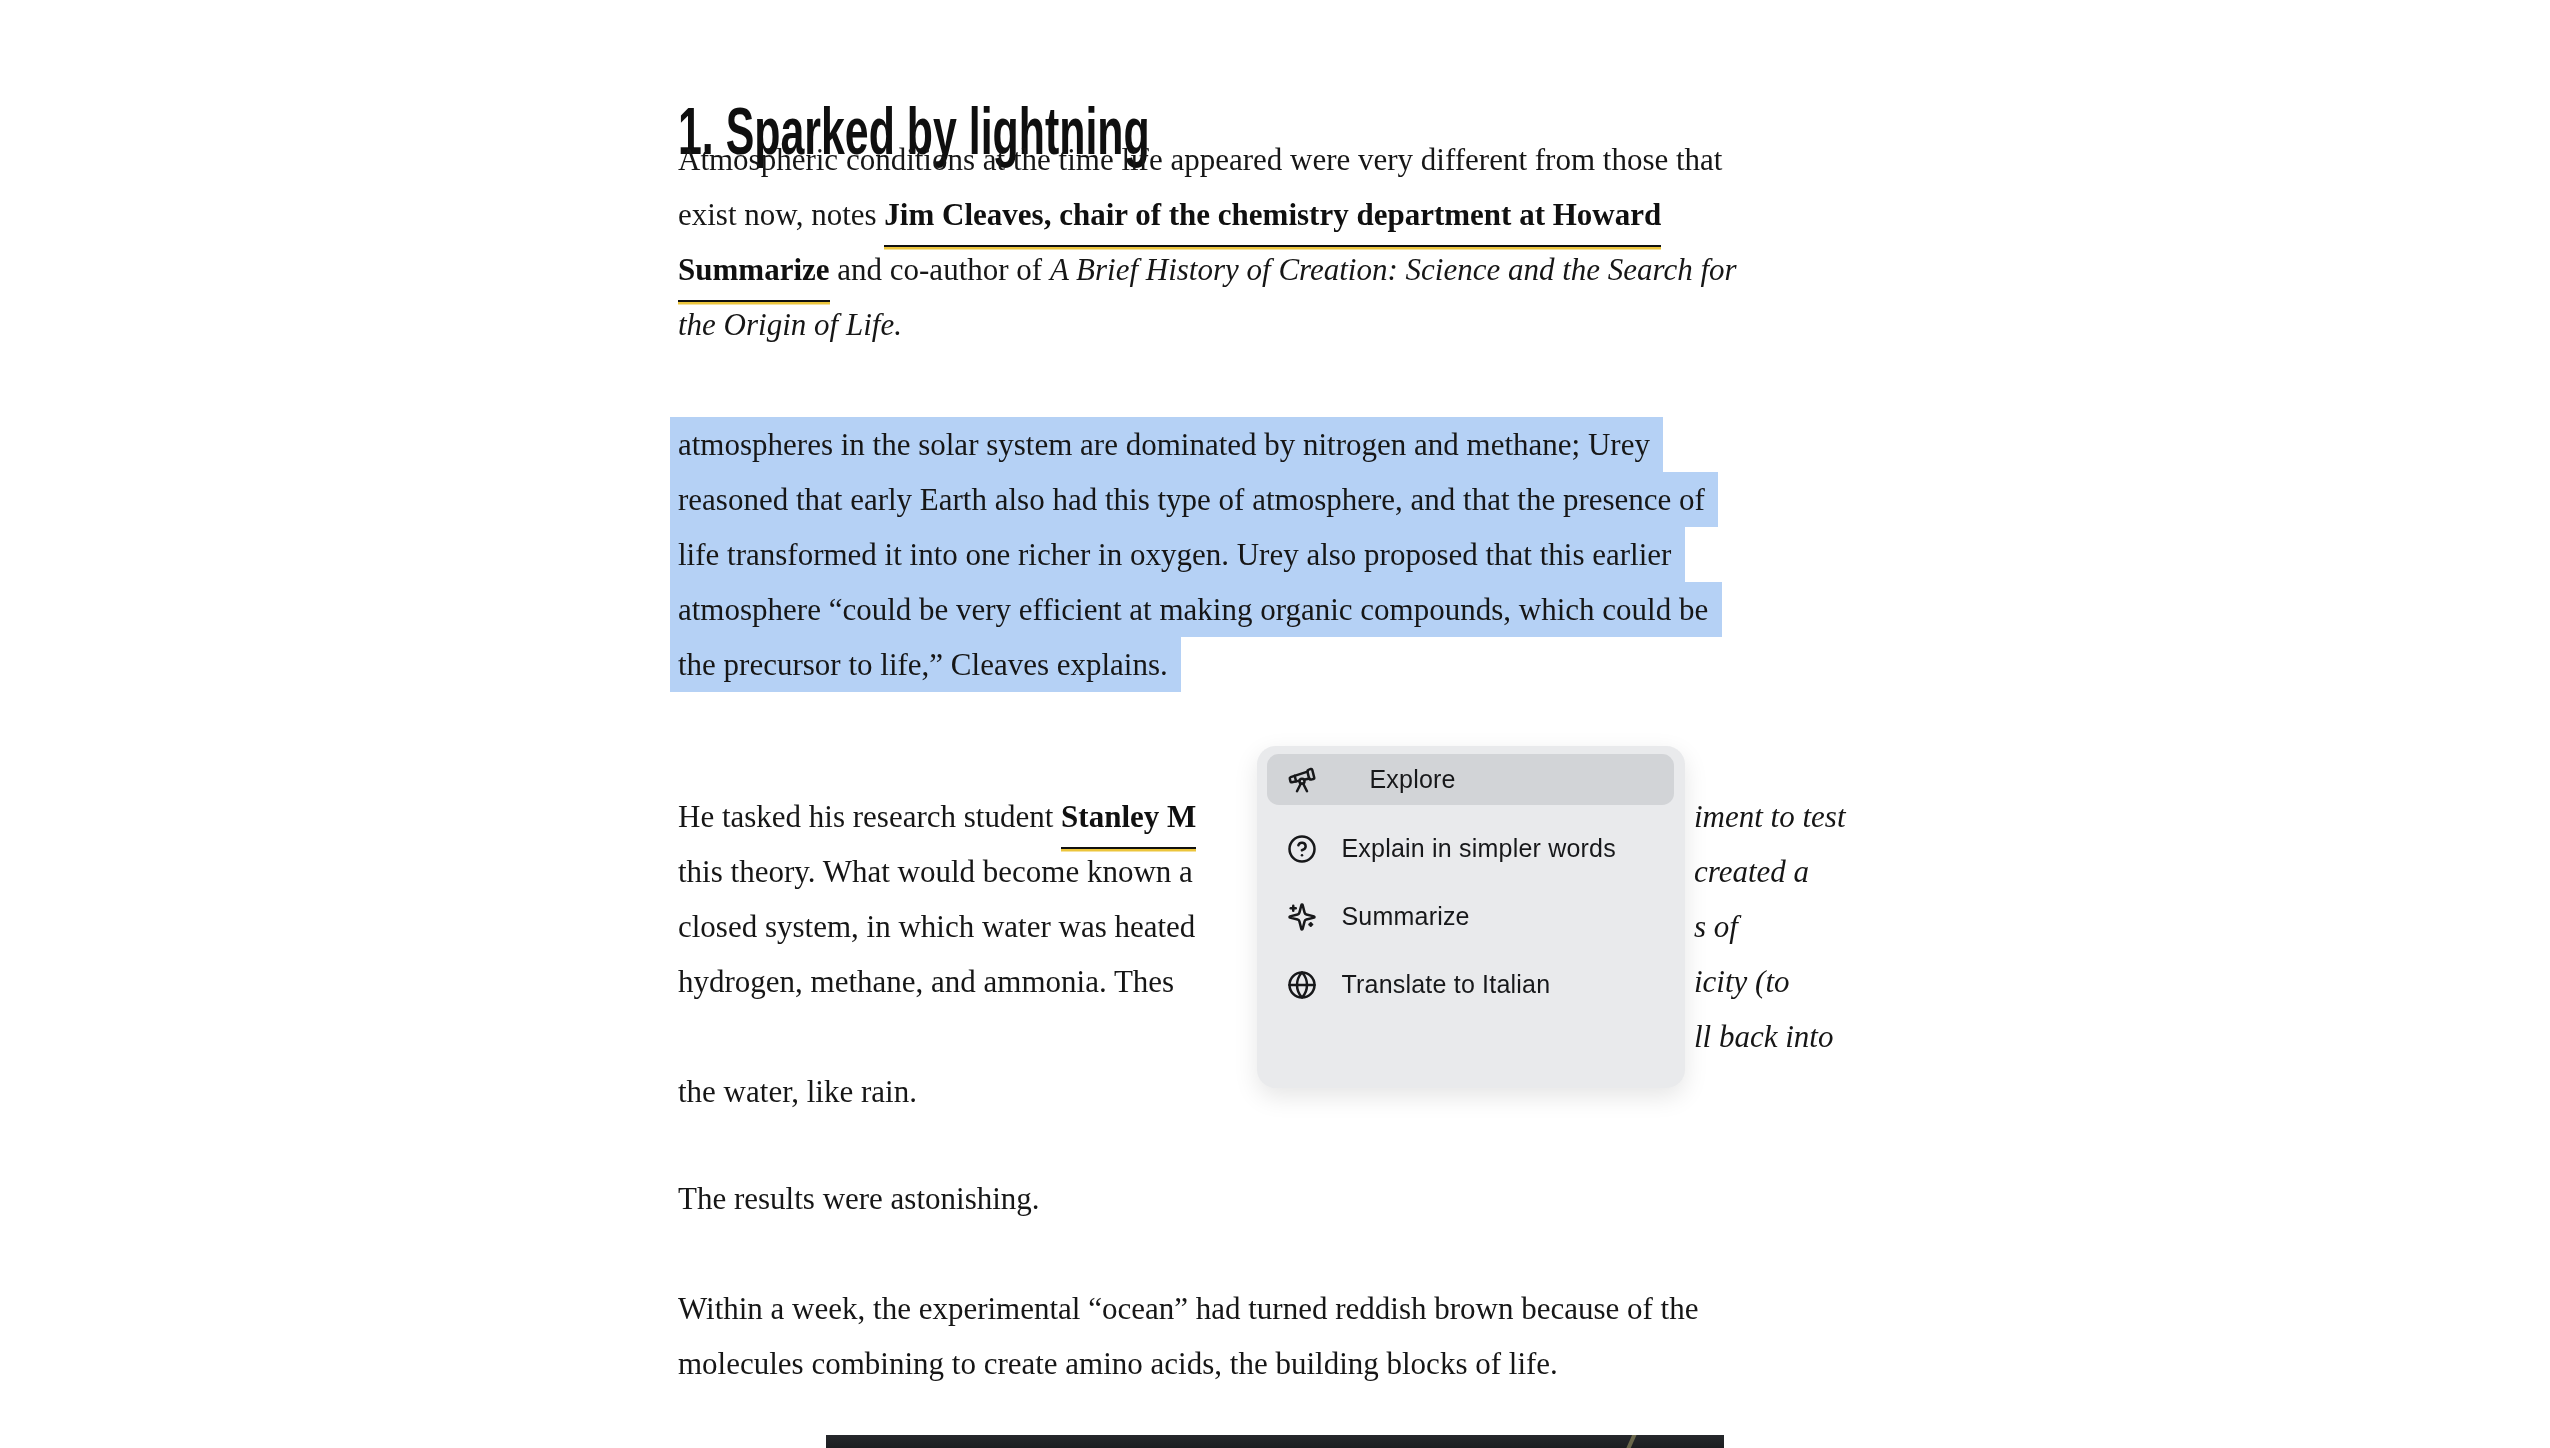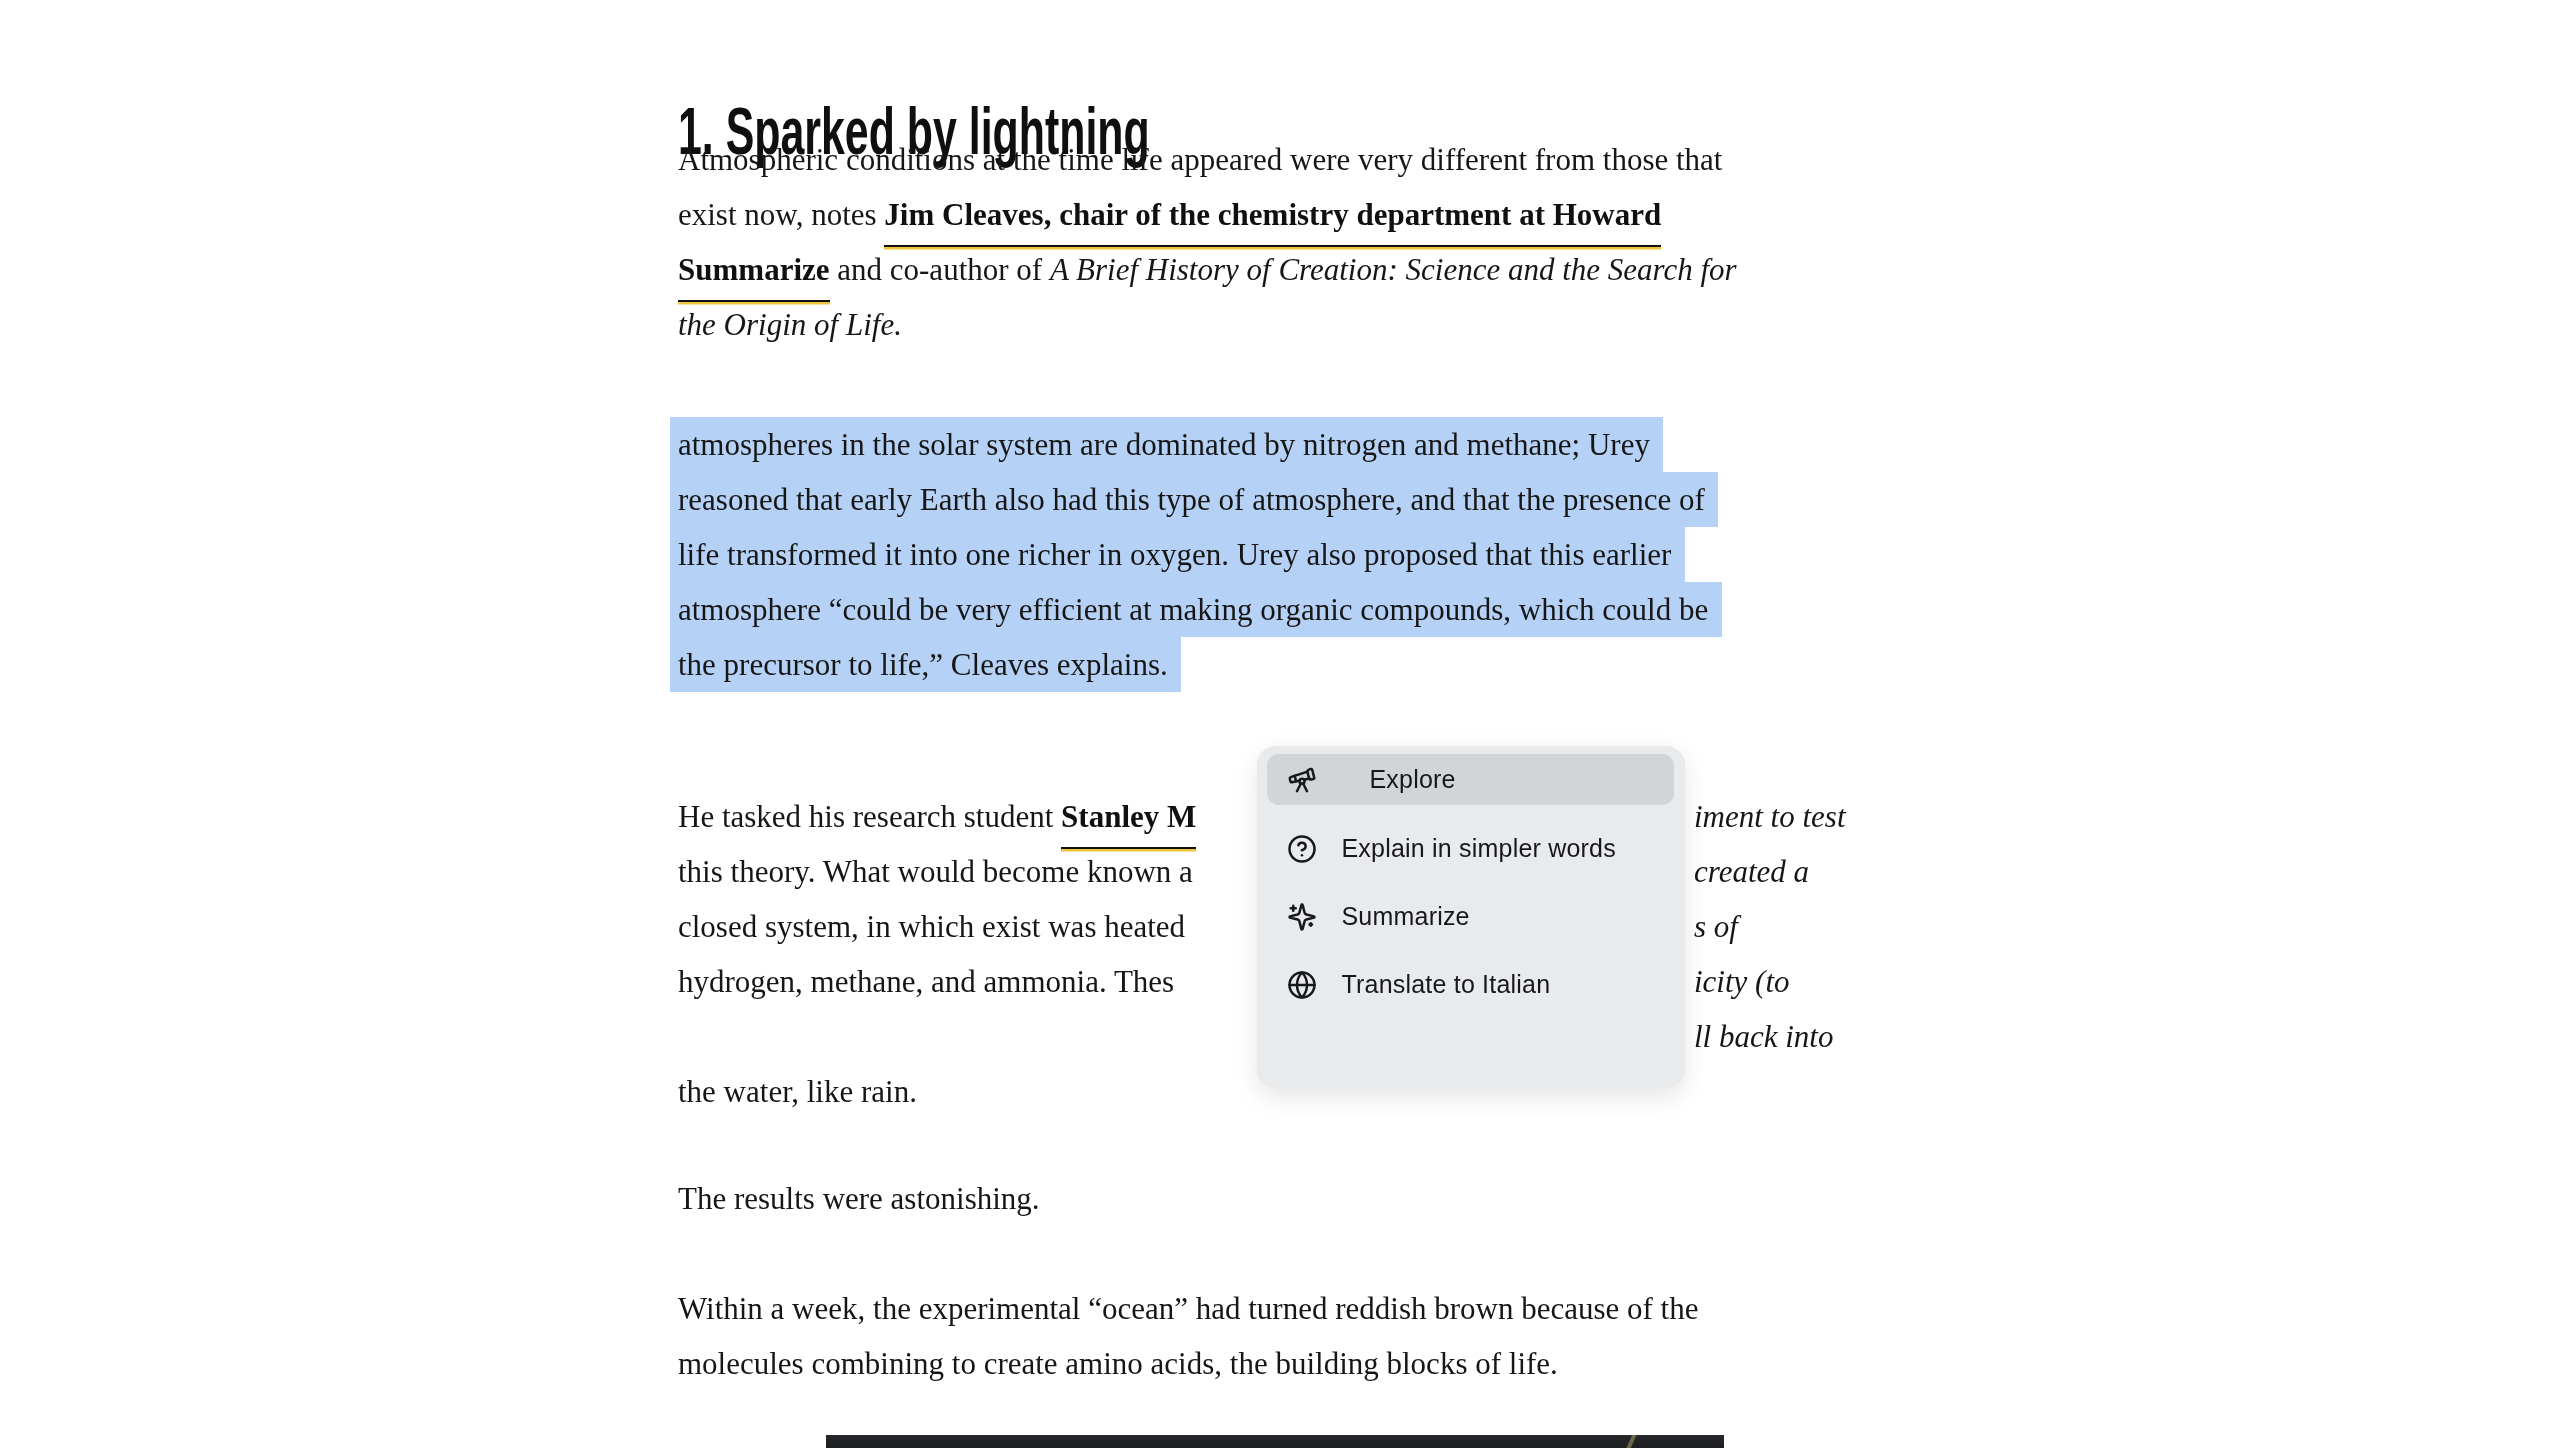--- a/index.html
+++ b/index.html
@@ -80,21 +80,21 @@
 <div class="para p2" style="top:417px">
     <div class="line"><span>atmospheres in the solar system are dominated by nitrogen and methane; Urey</span></div>
     <div class="line"><span>reasoned that early Earth also had this type of atmosphere, and that the presence of</span></div>
     <div class="line"><span>life transformed it into one richer in oxygen. Urey also proposed that this earlier</span></div>
     <div class="line"><span>atmosphere “could be very efficient at making organic compounds, which could be</span></div>
     <div class="line"><span>the precursor to life,” Cleaves explains.</span></div>
   </div>
 <div class="para p3" style="top:789px">
     <div class="line"><span>He tasked his research student </span><span class="lnk">Stanley M</span><span class="rfrag" style="left: 1016px;">iment to test</span></div>
     <div class="line"><span>this theory. What would become known a</span><span class="rfrag" style="left: 1016px;">created a</span></div>
-    <div class="line"><span>closed system, in which exist was heated</span><span class="rfrag" style="left: 1016px;">s of</span></div>
+    <div class="line"><span>closed system, in which water was heated</span><span class="rfrag" style="left: 1016px;">s of</span></div>
     <div class="line"><span>hydrogen, methane, and ammonia. Thes</span><span class="rfrag" style="left: 1016px;">icity (to</span></div>
     <div class="line"><span class="rfrag" style="left: 1016px;">ll back into</span></div>
     <div class="line"><span>the water, like rain.</span></div>
   </div>
 <div class="para p4" style="top:1171px">
     <div class="line"><span>The results were astonishing.</span></div>
   </div>
 <div class="para p5" style="top:1281px">
     <div class="line"><span>Within a week, the experimental “ocean” had turned reddish brown because of the</span></div>
     <div class="line"><span>molecules combining to create amino acids, the building blocks of life.</span></div>

